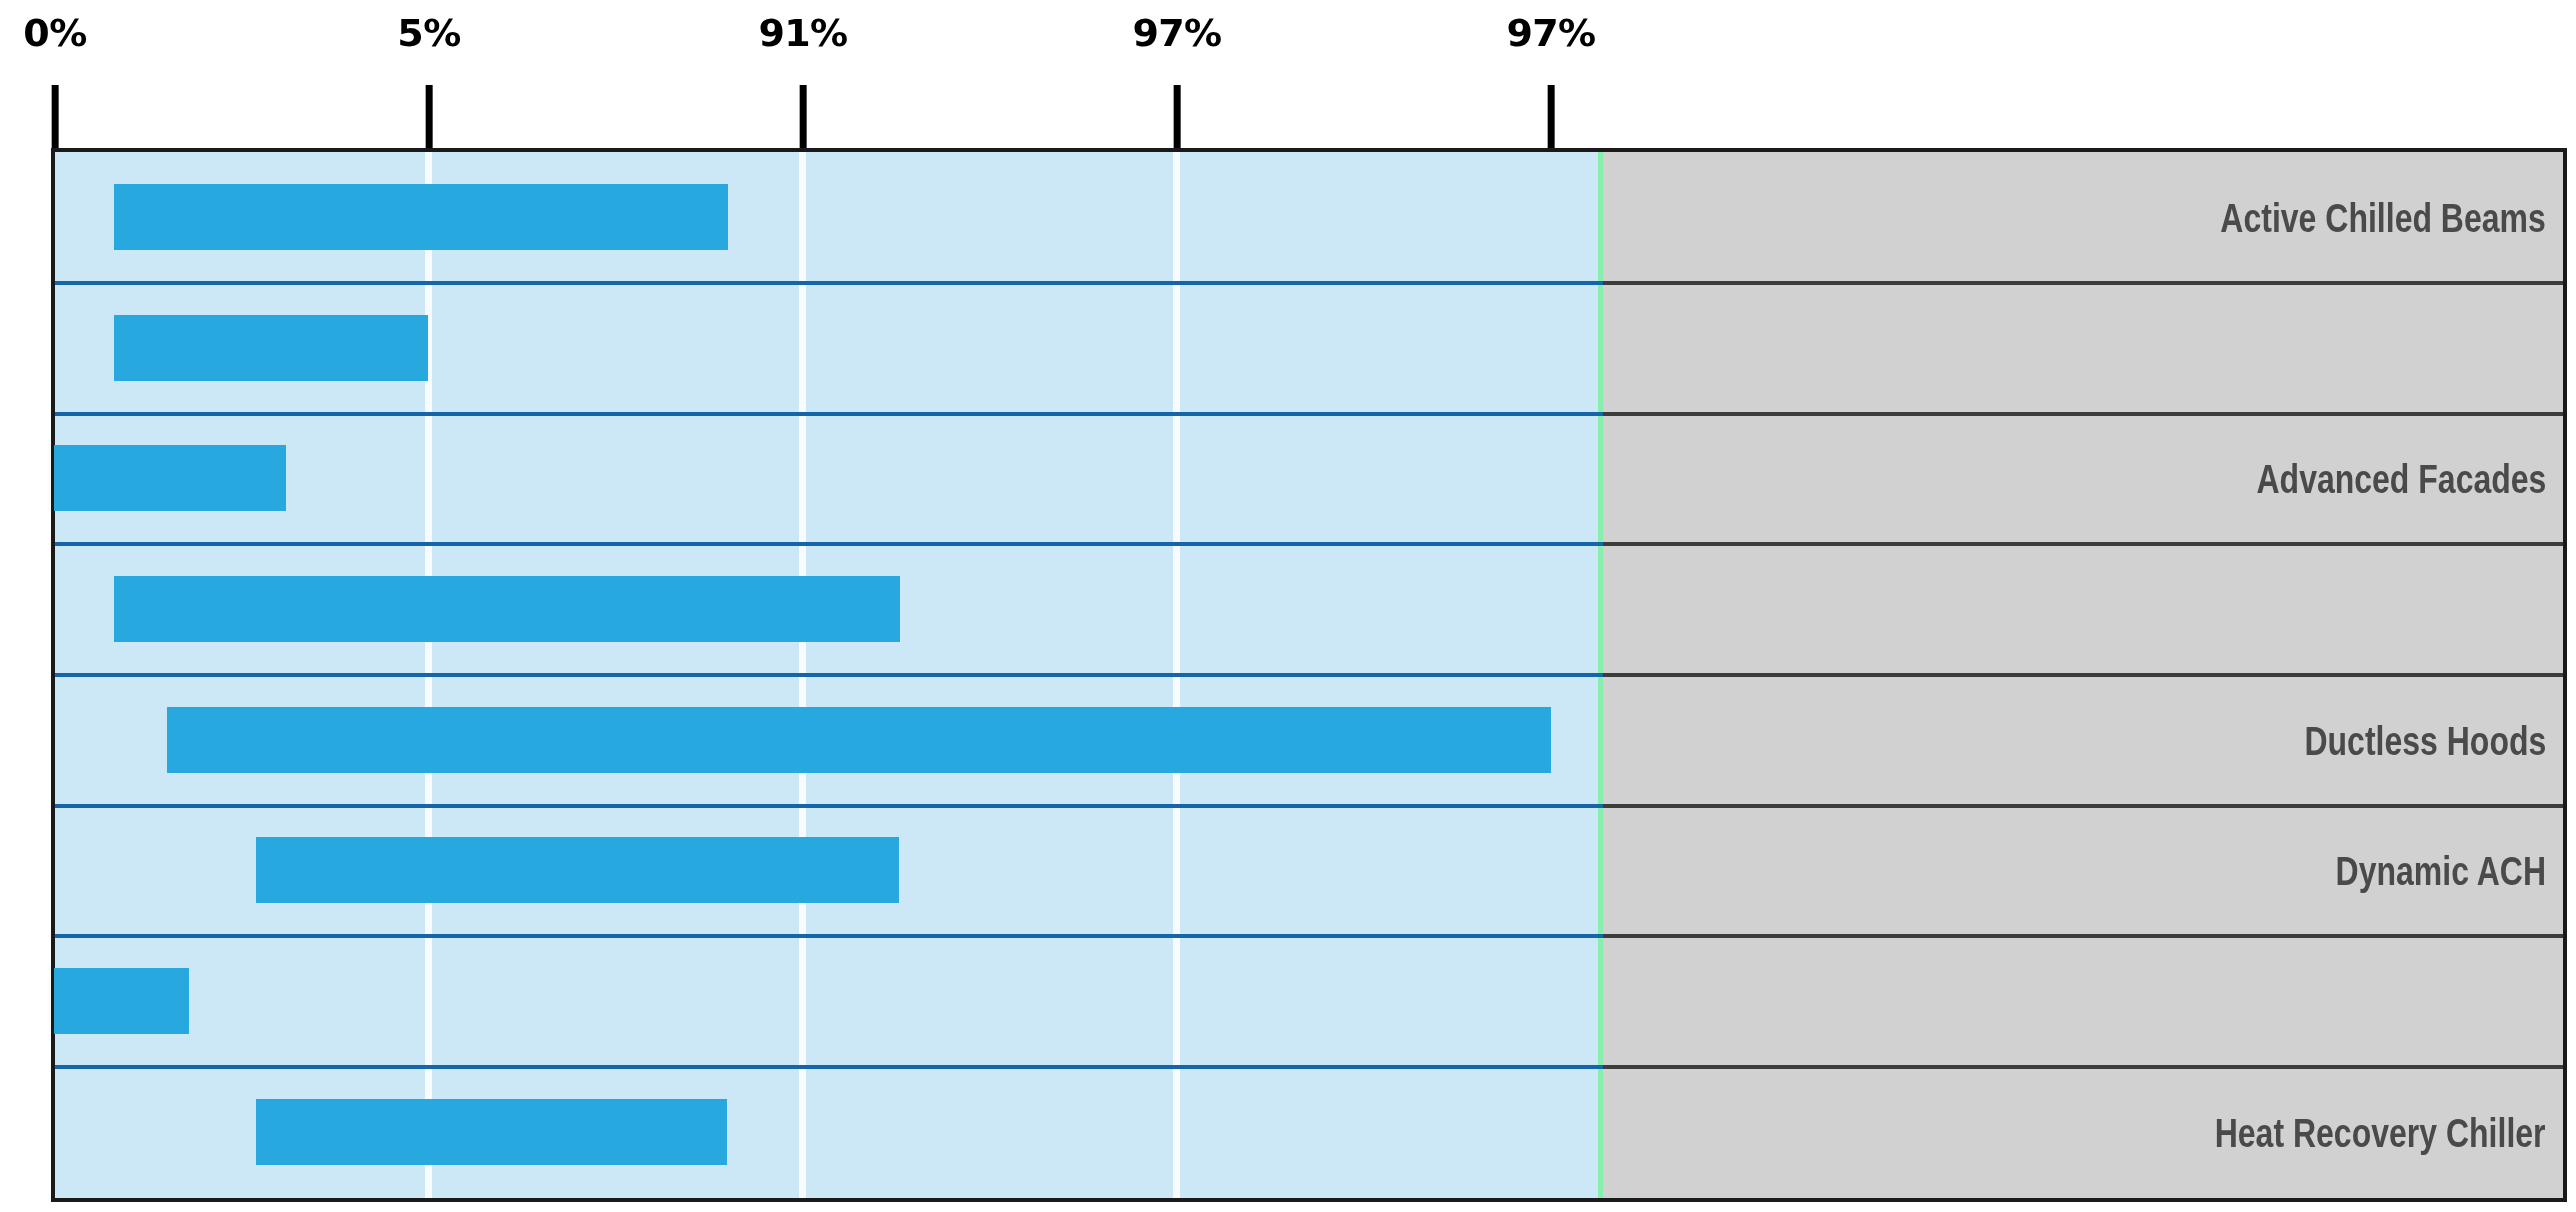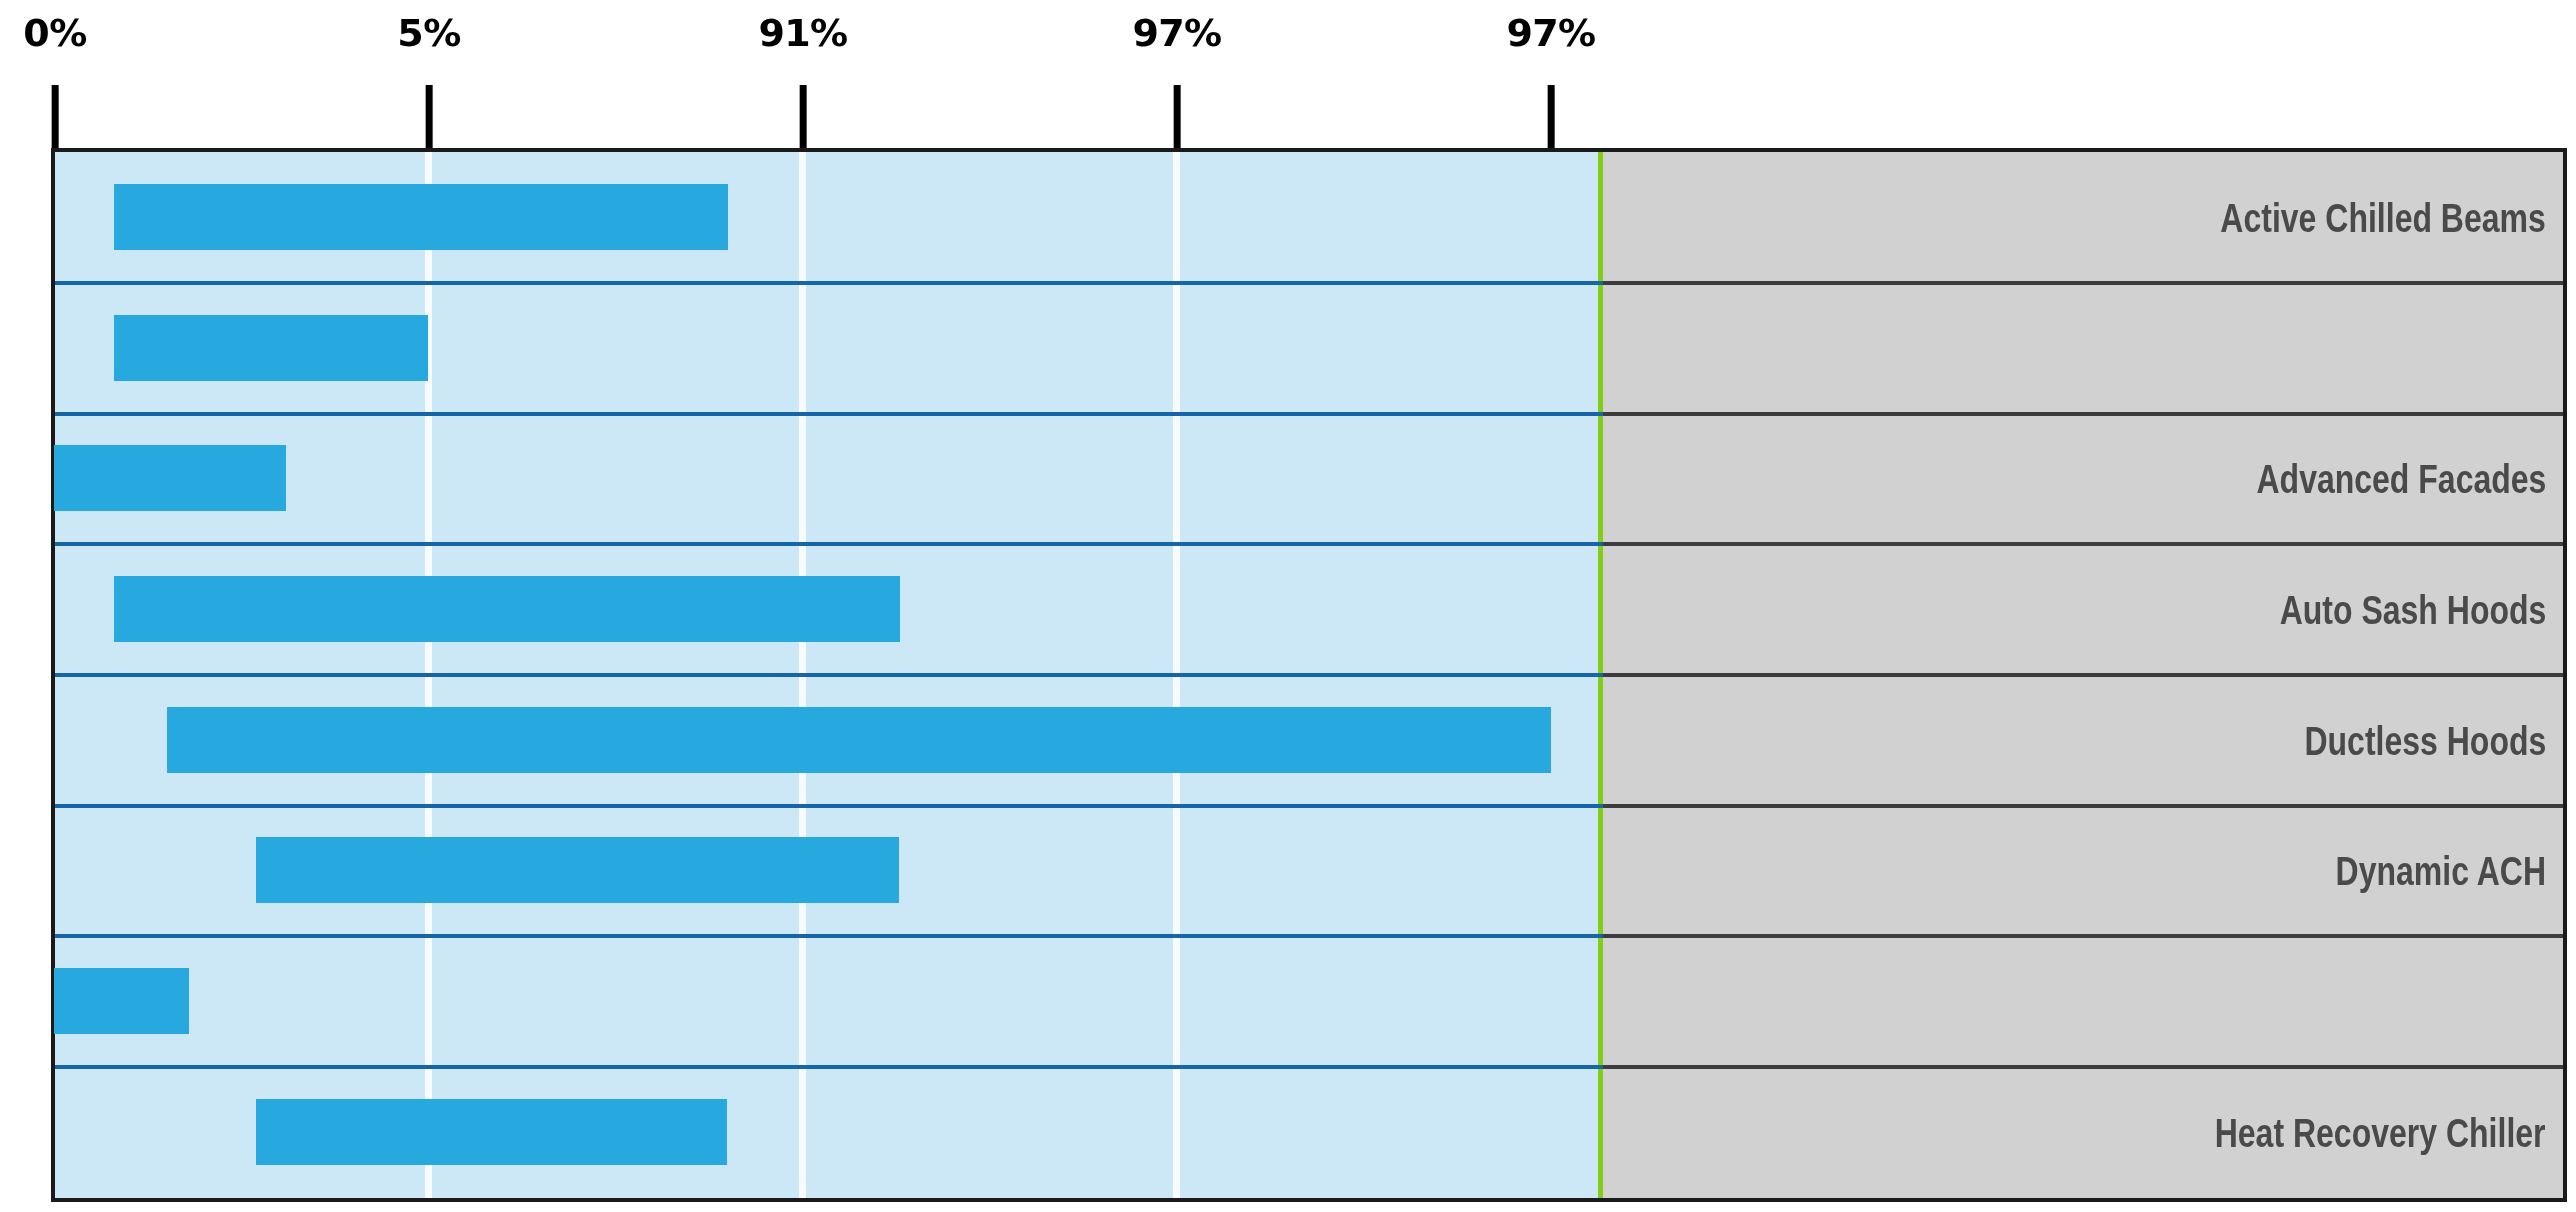--- a/index.html
+++ b/index.html
@@ -60,21 +60,21 @@
 
   
   #plot-frame {
     position: absolute;
     left: 51px;
     top: 148px;
     width: 2516px;      
     height: 1054px;     
     border: 4.3px solid #1a1a1a;
     box-sizing: border-box;
-    background: #84cc16;
+    background: #86efac;
   }
   #plot-band {
     position: absolute;
     left: 0px;
     top: 0px;
     width: 1543px;   
     height: 100%;
     background: #cce8f6;
   }
   #label-band {
@@ -195,21 +195,20 @@
         </div>
         <div class="row" style="top: 131px;">
           <div class="bar" style="left: 59px; width: 314px; top: 32px; background: rgb(39, 169, 223);"></div>
         </div>
         <div class="row" style="top: 261px;">
           <div class="bar" style="left: -0.6px; width: 232px; top: 32px; background: rgb(39, 169, 223);"></div>
           <div class="row-label"><span class="row-label-inner">Advanced Facades</span></div>
         </div>
         <div class="row" style="top: 392px;">
           <div class="bar" style="left: 59px; width: 786px; top: 32px; background: rgb(39, 169, 223);"></div>
-          <div class="row-label"><span class="row-label-inner">Auto Sash Hoods</span></div>
         </div>
         <div class="row" style="top: 523px;">
           <div class="bar" style="left: 112px; width: 1384px; top: 32px; background: rgb(39, 169, 223);"></div>
           <div class="row-label"><span class="row-label-inner">Ductless Hoods</span></div>
         </div>
         <div class="row" style="top: 653px;">
           <div class="bar" style="left: 201px; width: 643px; top: 32px; background: rgb(39, 169, 223);"></div>
           <div class="row-label"><span class="row-label-inner">Dynamic ACH</span></div>
         </div>
         <div class="row" style="top: 784px;">

